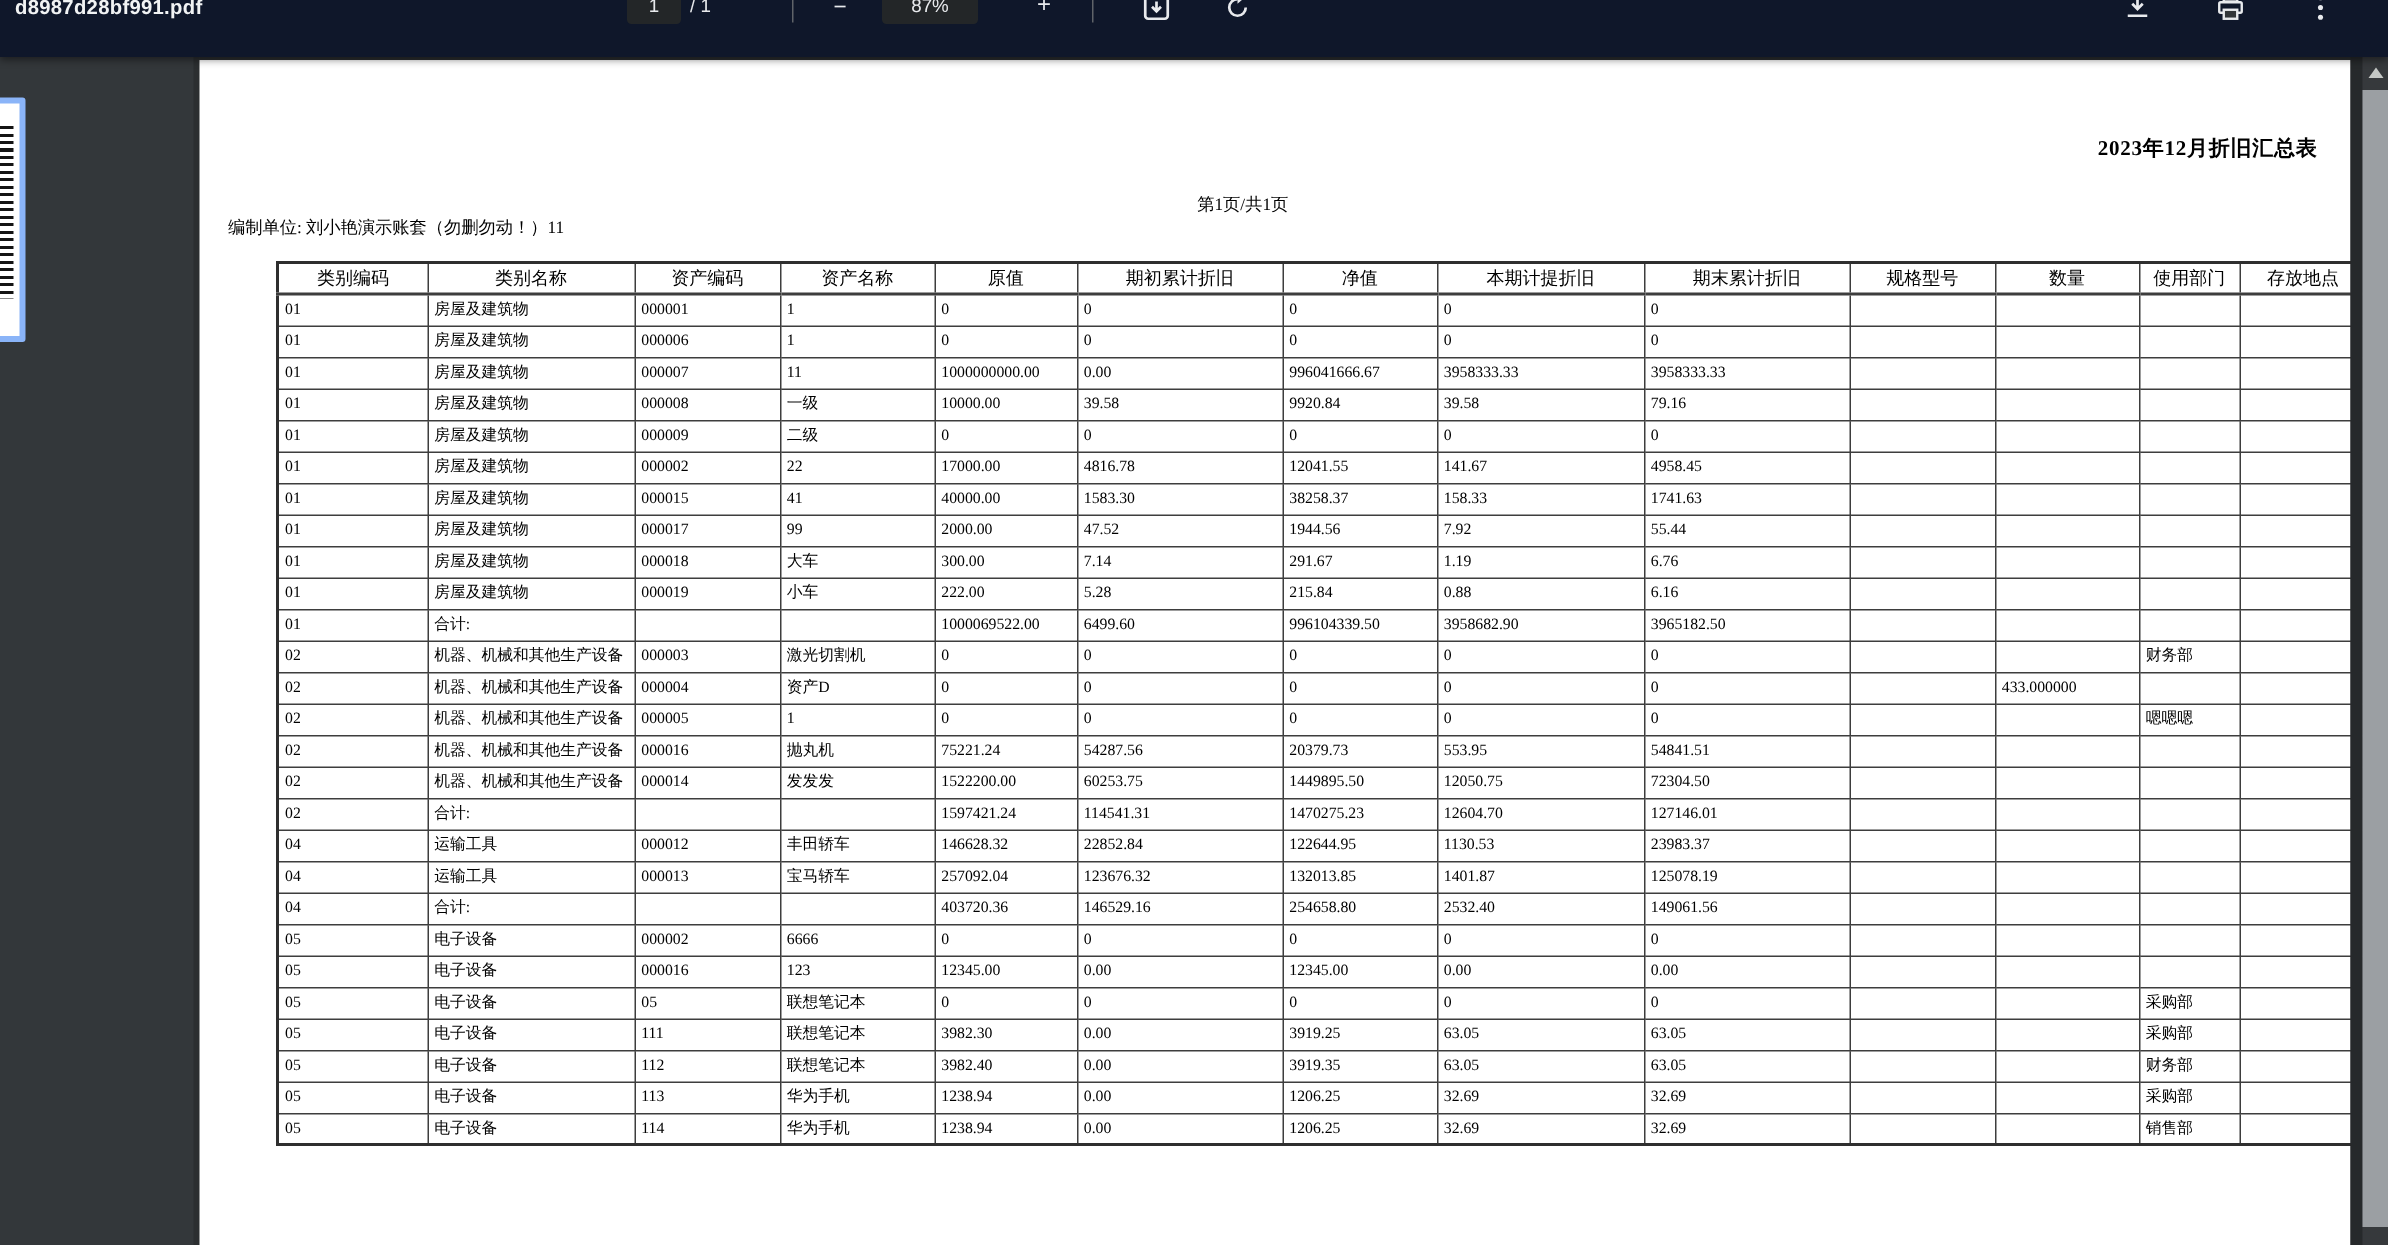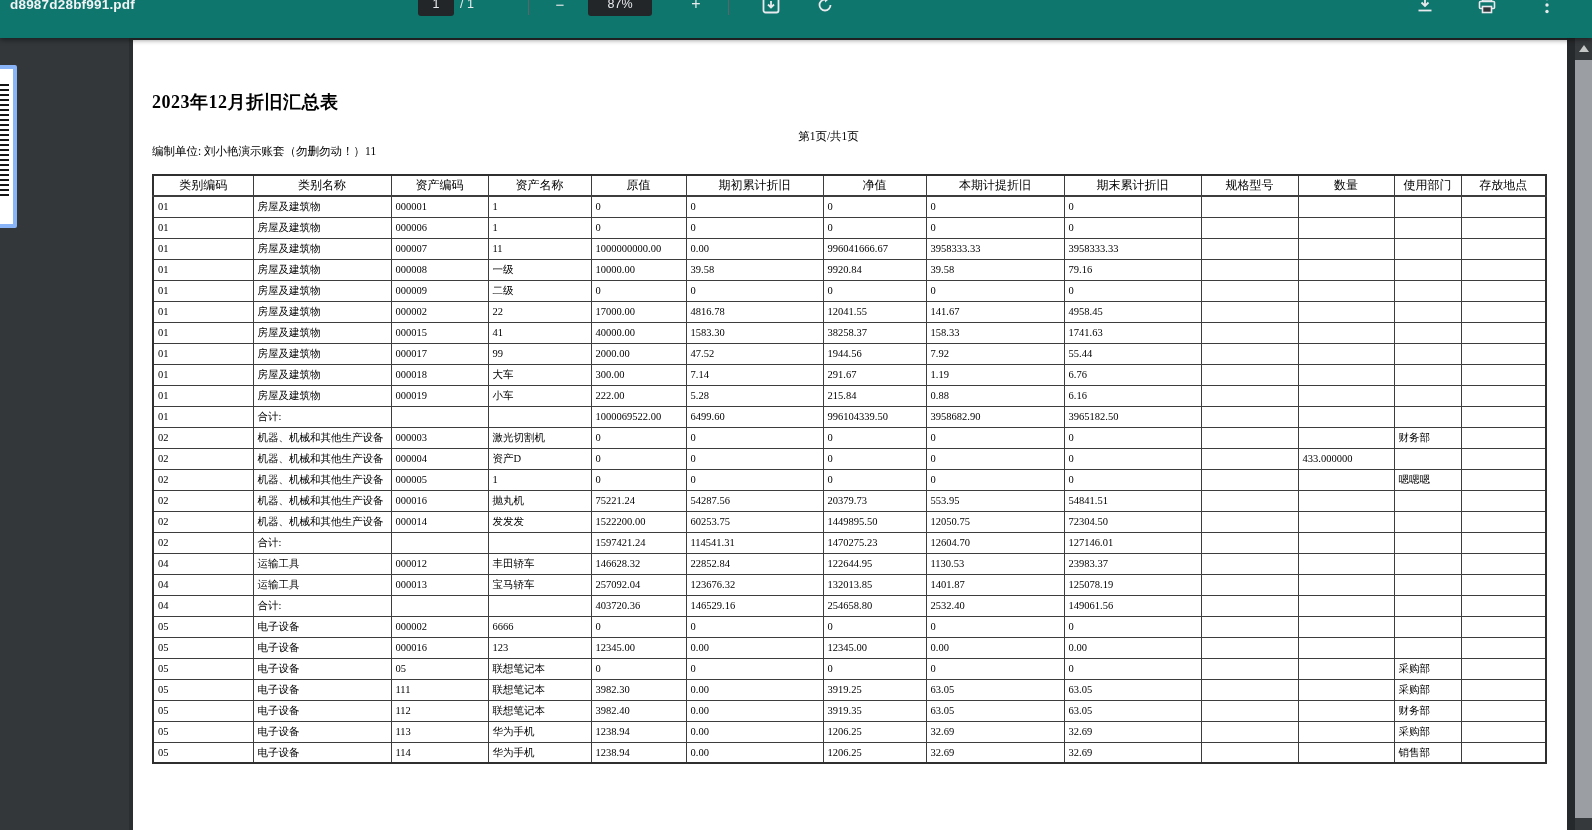--- a/index.html
+++ b/index.html
@@ -1,21 +1,21 @@
 <!DOCTYPE html>
 <html lang="zh"><head>
 <meta charset="utf-8">
 <style>
   * { margin:0; padding:0; box-sizing:border-box; }
   html,body { width:1592px; height:830px; overflow:hidden; }
   body { position:relative; background:#2b2e30; font-family:"Liberation Sans","DejaVu Sans",sans-serif; }
 
   
   .toolbar { position:absolute; left:0; top:0; width:1592px; height:38px;
-             background:#0f766e; overflow:hidden; z-index:30;
+             background:#0f172a; overflow:hidden; z-index:30;
              box-shadow:0 2px 5px rgba(0,0,0,.45); }
   .toolbar-row { position:absolute; left:0; top:-10px; height:28px; width:100%;
                  display:flex; align-items:center; color:#e8eaed; }
   .tb-filename { position:absolute; left:10px; top:0; height:28px; display:flex; align-items:center;
                  font-size:13.5px; font-weight:bold; color:#f1f3f4; letter-spacing:.2px; }
   .tb-pagebox { position:absolute; left:418px; width:36px; height:24px; top:2px;
                 background:#232628; border-radius:3px; color:#e8eaed; font-size:12.5px;
                 display:flex; align-items:center; justify-content:center; }
   .tb-pagetotal { position:absolute; left:460px; top:2px; height:24px; display:flex; align-items:center;
                   font-size:12.5px; color:#e8eaed; }
@@ -38,30 +38,30 @@
   .thumb { position:absolute; left:-39px; top:27px; width:56px; height:163px;
            border:4px solid #8ab4f8; background:#ffffff; border-radius:2px;
            padding:15px 4px 25px 4px; }
   .thumb-stripes { width:100%; height:100%;
                    background:repeating-linear-gradient(to bottom,#141414 0 2px,#ffffff 2px 5px); }
 
   
   .page { position:absolute; left:133px; top:40px; width:1434px; height:860px;
           background:#ffffff; z-index:10; color:#000;
           font-family:"Liberation Serif","DejaVu Serif",serif; }
-  .doc-title { position:absolute; left:19px; top:50px; width:1393px; text-align:left;
-               font-size:18px; font-weight:bold; letter-spacing:.5px; }
+  .doc-title { position:absolute; left:19px; top:50px; width:1393px; text-align:right;
+               font-size:14px; font-weight:bold; letter-spacing:.5px; }
   .doc-pageinfo { position:absolute; left:19px; top:89px; width:1353px; text-align:center; font-size:11.5px; }
   .doc-prepared { position:absolute; left:19px; top:104px; font-size:11.5px; }
   .doc-unit { position:absolute; left:19px; top:111px; width:1370px; text-align:right; font-size:11.5px; }
 
   
   .tbl-wrap { position:absolute; left:19px; top:134px; width:1393px; }
   table.dep { border-collapse:collapse; width:1393px; table-layout:fixed;
-              font-family:"Liberation Serif","DejaVu Serif",serif; }
+              font-family:"Liberation Serif","DejaVu Serif",serif;margin-left:32px; }
   table.dep th, table.dep td { border:1px solid #3d3d3d; overflow:hidden; }
   table.dep { border:2px solid #2f2f2f; }
   table.dep th { height:21px; font-size:12px; font-weight:normal; text-align:center;
                  padding:1px 3px; border-bottom-width:2px; }
   table.dep td { height:21px; font-size:10.5px; text-align:left; vertical-align:middle;
                  padding:1px 4px; line-height:1.25; word-break:break-all; }
 
   
   .scroll-gap { position:absolute; left:1567px; top:38px; width:8px; height:792px;
                 background:#26292b; z-index:20; }

